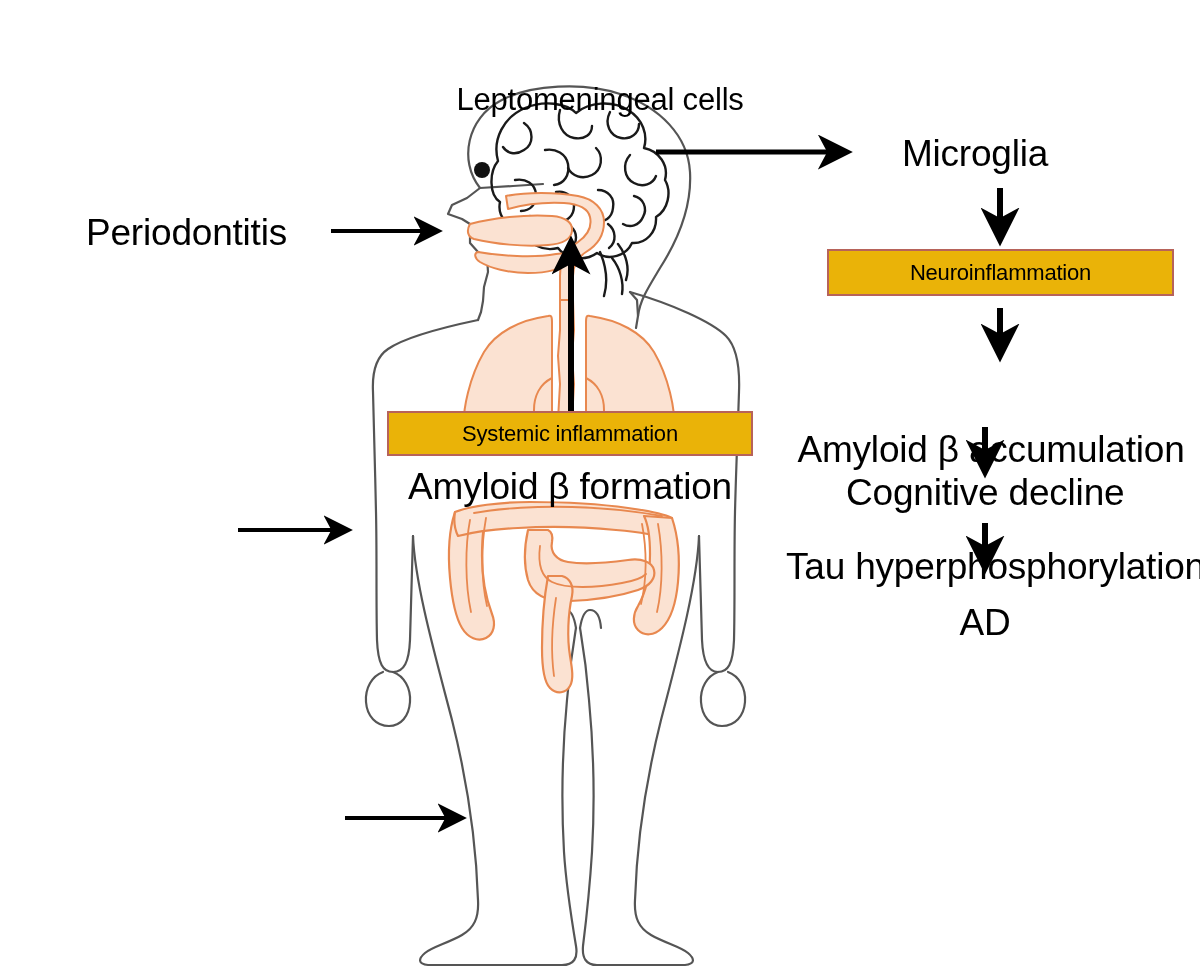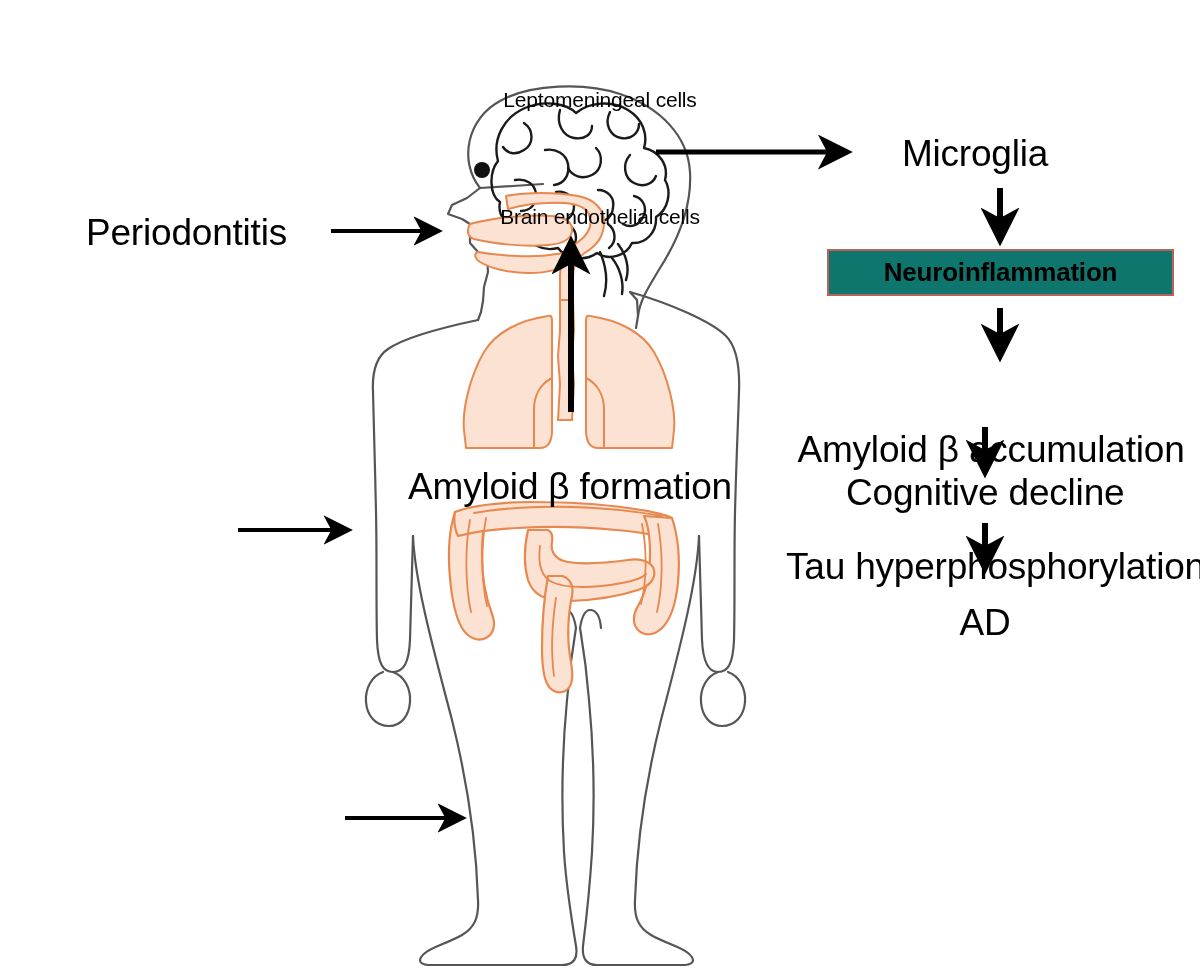--- a/index.html
+++ b/index.html
@@ -27,21 +27,21 @@
     font-size: 37px;
     line-height: 38px;
     color: #000000;
     white-space: pre;
     letter-spacing: -0.2px;
   }
 
   #top-cells-label {
     left: 0; top: 2px; width: 1200px;
     text-align: center;
-    font-size: 21px;
+    font-size: 31px;
     line-height: 39px;
   }
   #top-cells-label .line { display: block; }
 
   #periodontitis-label { left: 86px;  top: 214px; }
   #gut-label           { left: 6px;   top: 470px; width: 278px; text-align: center; }
   #gut-label .l1 { display:block; }
   #gut-label .l2 { display:block; text-align:right; }
   #rheumatoid-label    { left: 8px;   top: 795px; }
 
@@ -51,29 +51,29 @@
   #amyloid-tau-label .line { display: block; }
 
   #cognitive-label     { left: 846px; top: 474px; width: 278px; text-align: left; }
   #ad-label            { left: 846px; top: 572px; width: 278px; text-align: center; margin-top: 32px; }
 
   #amyloid-formation-label { left: 387px; top: 468px; width: 366px; text-align: center; }
 
   
   .redbox {
     position: absolute;
-    background: #0f766e;
+    background: #eab308;
     border: 2px solid #b7635a;
     box-sizing: border-box;
     display: flex;
     align-items: center;
     justify-content: center;
     font-family: "Liberation Sans", sans-serif;
-    font-weight: bold;
-    font-size: 26px;
+    font-weight: normal;
+    font-size: 22px;
     color: #000000;
     letter-spacing: -0.2px;
   }
   #systemic-inflammation-box {
     left: 387px; top: 411px; width: 366px; height: 45px;
   }
   #neuroinflammation-box {
     left: 827px; top: 249px; width: 347px; height: 47px;
   }
 
@@ -272,27 +272,27 @@
 
     <line x1="1000" y1="308" x2="1000" y2="356" stroke="#000000" stroke-width="6" marker-end="url(#ah-down)"></line>
 
     <line x1="985" y1="427" x2="985" y2="472" stroke="#000000" stroke-width="6" marker-end="url(#ah-down)"></line>
 
     <line x1="985" y1="523" x2="985" y2="568" stroke="#000000" stroke-width="6" marker-end="url(#ah-down)"></line>
   </svg>
 
   <div class="lbl" id="top-cells-label">
     <span class="line">Leptomeningeal cells</span>
-    <span class="line">Brain endothelial cells</span>
   </div>
 
   <div class="lbl" id="periodontitis-label">Periodontitis</div>
 
 
 
+  <div class="redbox" id="systemic-inflammation-box">Systemic inflammation</div>
 
   <div class="lbl" id="amyloid-formation-label">Amyloid β formation</div>
 
   <div class="lbl" id="microglia-label">Microglia</div>
 
   <div class="redbox" id="neuroinflammation-box">Neuroinflammation</div>
 
   <div class="lbl" id="amyloid-tau-label">
     <span class="line">Amyloid β accumulation</span>
     <span class="line">Tau hyperphosphorylation</span>

